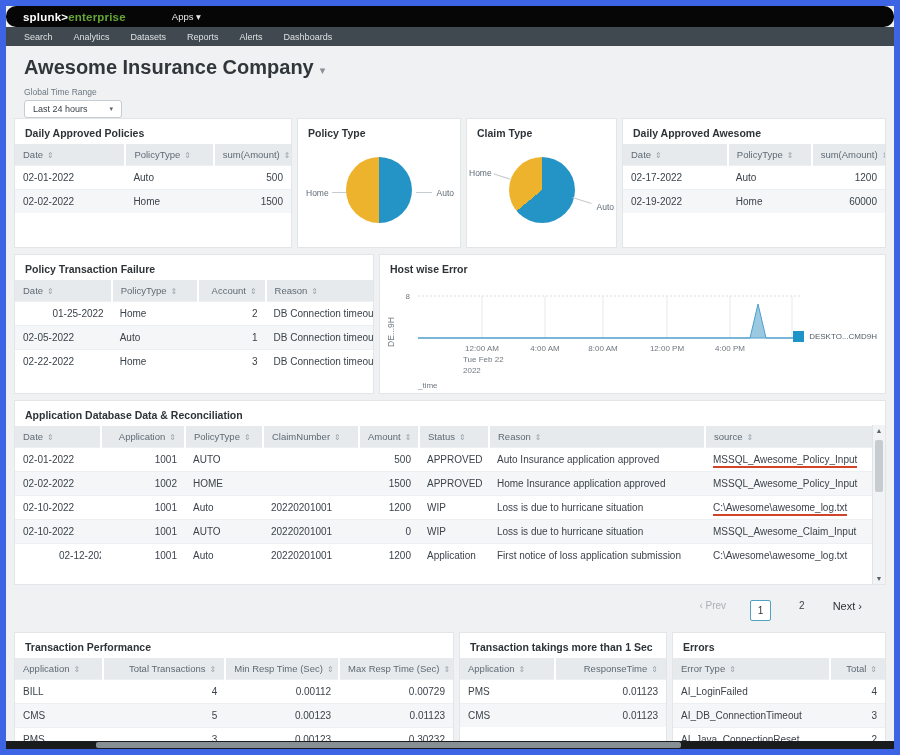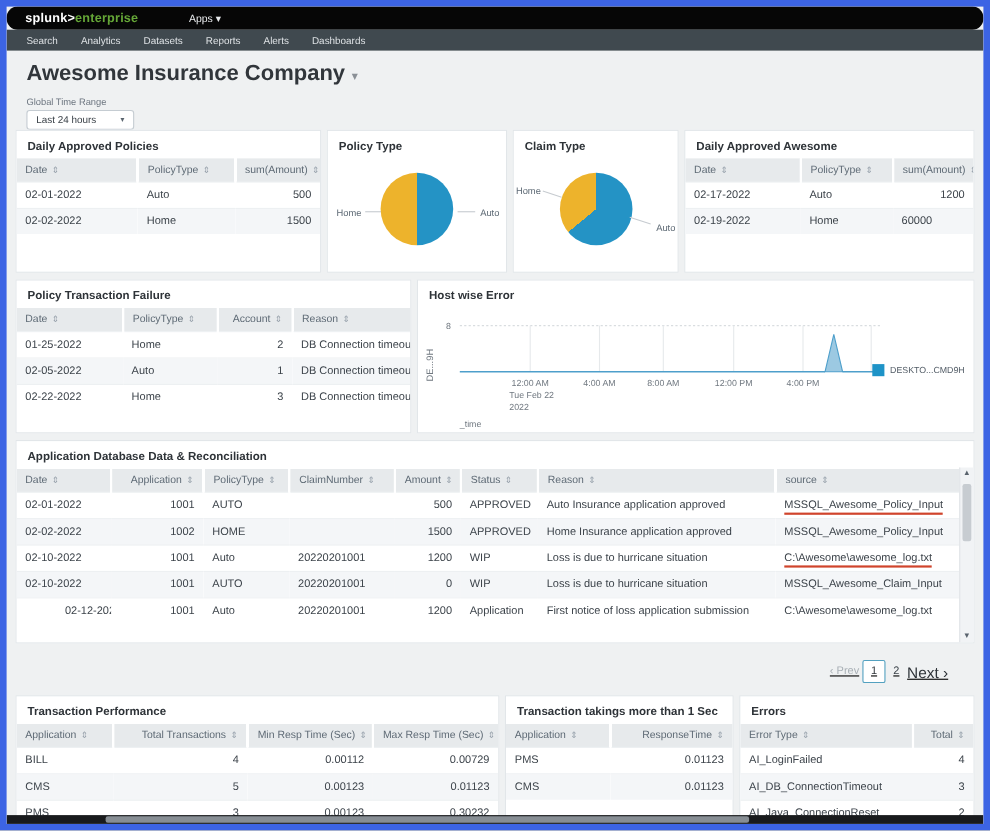--- a/index.html
+++ b/index.html
@@ -84,28 +84,28 @@
   
   .scrollpane { margin-right:13px; overflow:hidden; height:158px; }
   .vscroll { position:absolute; right:0; top:24px; bottom:0; width:13px; background:#F1F3F5;
              border-left:1px solid #E0E4E7; }
   .vs-arrow { position:absolute; left:0; width:12px; text-align:center; font-size:7px; color:#59636D; cursor:pointer; }
   .vs-up { top:2px; } .vs-down { bottom:2px; }
   .vs-thumb { position:absolute; top:15px; left:2px; right:2px; height:52px; background:#C7CCD1;
               border-radius:2px; cursor:pointer; }
 
   
-  .pager { display:flex; justify-content:flex-end; align-items:center; gap:3px;
-           padding:9px 24px 9px 0; margin-bottom:2px;text-decoration:underline; }
+  .pager { display:flex; justify-content:flex-end; gap:24px;
+           padding:9px 24px 9px 0; margin-bottom:2px; }
   .pager .prev { font-size:10px; color:#A9B0B6; cursor:pointer; }
   .pager .page-current { width:21px; height:21px; line-height:19px; text-align:center;
            border:1px solid #53A1C0; border-radius:2px; background:#fff; font-size:10px;
            color:#2E3338; cursor:pointer; }
   .pager .page { font-size:10px; color:#3C434A; padding:0 4px; cursor:pointer; }
-  .pager .next { font-size:14px; color:#2E3338; cursor:pointer; }
+  .pager .next { font-size:11px; color:#2E3338; cursor:pointer; }
 
   
   .hscroll { position:absolute; left:0; right:0; bottom:0; height:8px; background:#191B1D; }
   .h-thumb { position:absolute; left:90px; width:585px; top:1px; bottom:1px; background:#878E94;
              border-radius:2px; cursor:pointer; }
 </style>
 </head>
 <body>
 
 <div class="frame">
@@ -195,42 +195,42 @@
             </thead>
             <tbody>
               <tr>
                 <td style="text-align: left;">02-17-2022</td>
                 <td style="text-align: left;">Auto</td>
                 <td style="text-align: right;">1200</td>
               </tr>
               <tr>
                 <td style="text-align: left;">02-19-2022</td>
                 <td style="text-align: left;">Home</td>
-                <td style="">60000</td>
+                <td style="text-align: right;">60000</td>
               </tr>
             </tbody>
           </table>
       </div>
     </div>
 
     <div class="row row2">
       <div class="panel p-ptf">
         <div class="panel-title">Policy Transaction Failure</div>
         <table class="t-ptf">
             <thead>
               <tr>
                 <th style="text-align: left;"><span>Date</span><span class="sort">⇕</span></th>
                 <th style="text-align: left;"><span>PolicyType</span><span class="sort">⇕</span></th>
                 <th style="text-align: right;"><span>Account</span><span class="sort">⇕</span></th>
                 <th style="text-align: left;"><span>Reason</span><span class="sort">⇕</span></th>
               </tr>
             </thead>
             <tbody>
               <tr>
-                <td style="text-align: left;">01-25-2022</td>
+                <td style="text-align: right;">01-25-2022</td>
                 <td style="text-align: left;">Home</td>
                 <td style="text-align: right;">2</td>
                 <td style="text-align: left;">DB Connection timeout</td>
               </tr>
               <tr>
                 <td style="text-align: left;">02-05-2022</td>
                 <td style="text-align: left;">Auto</td>
                 <td style="text-align: right;">1</td>
                 <td style="text-align: left;">DB Connection timeout</td>
               </tr>

